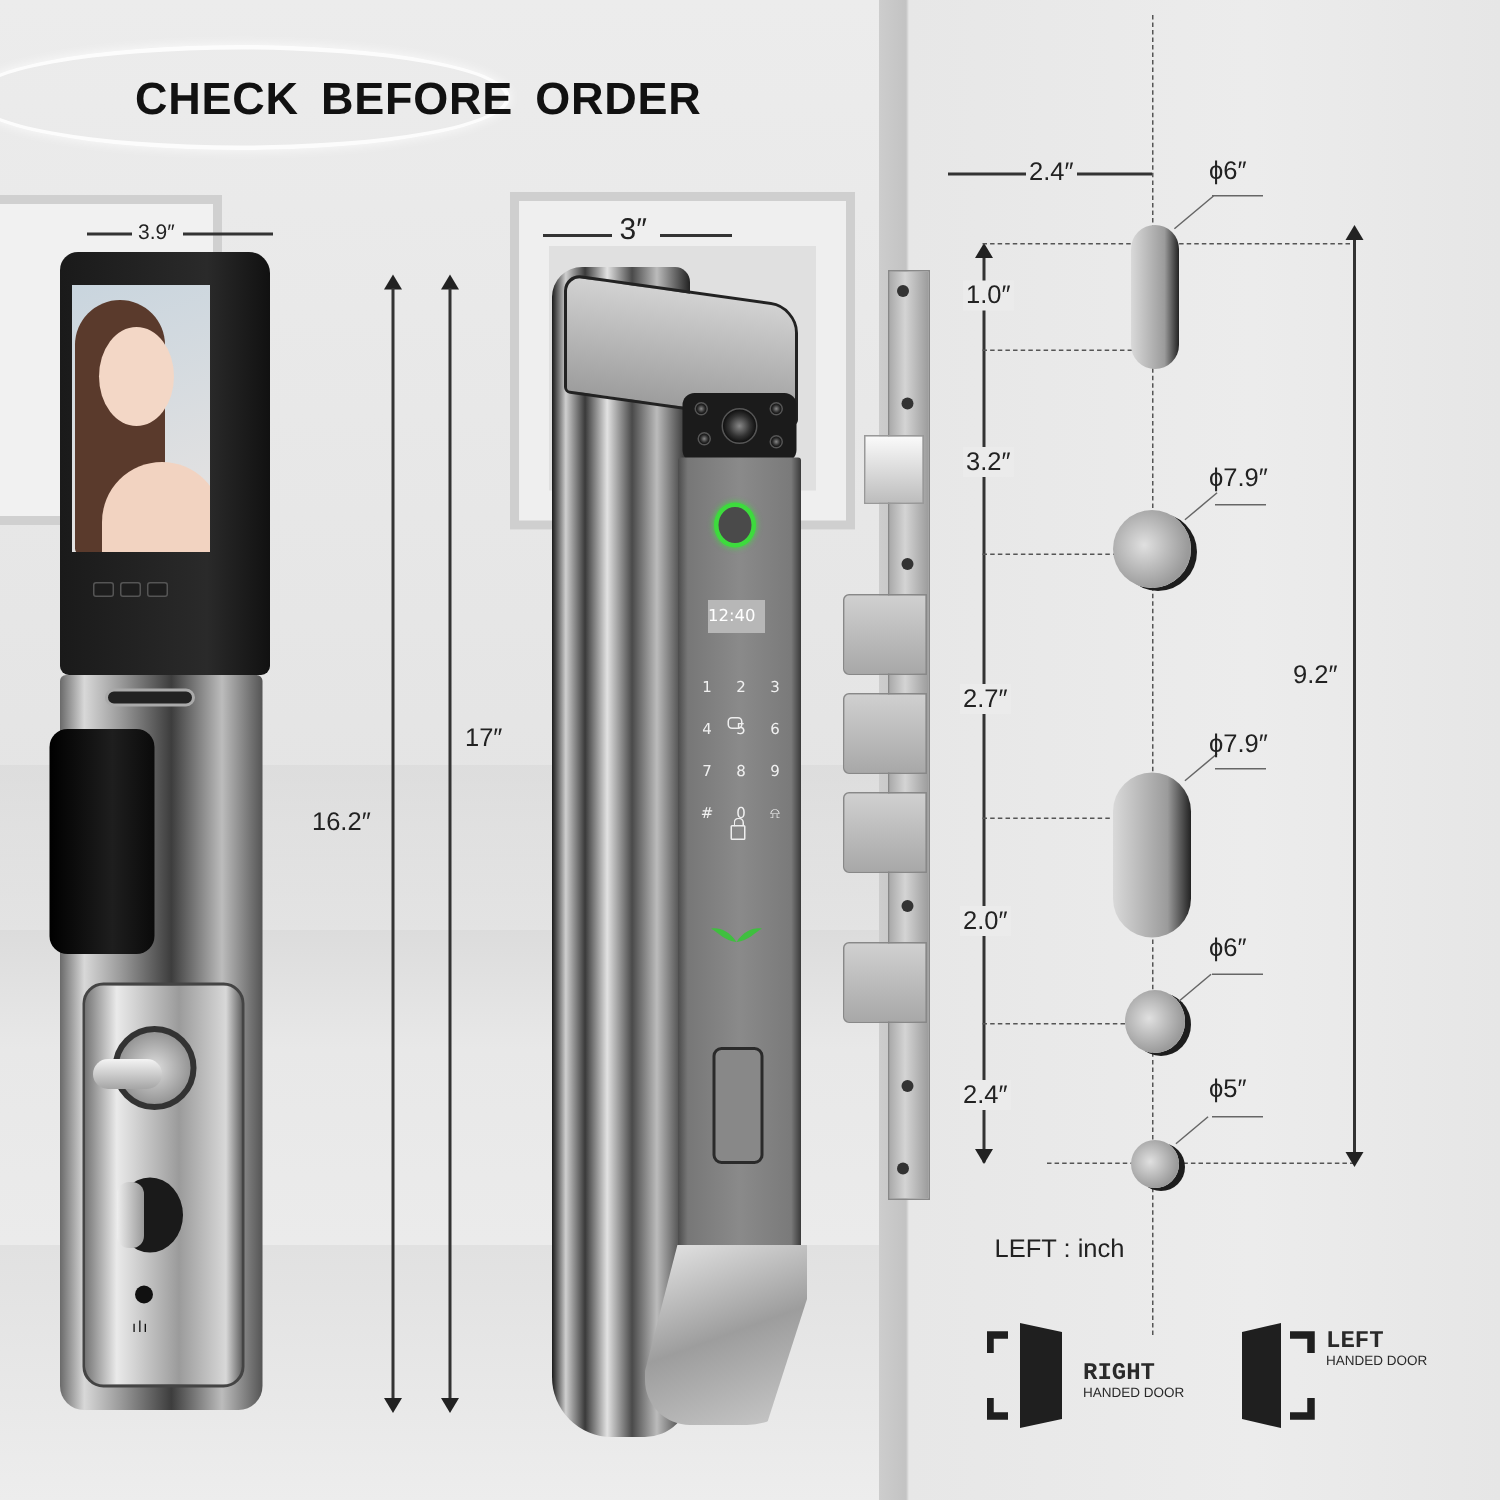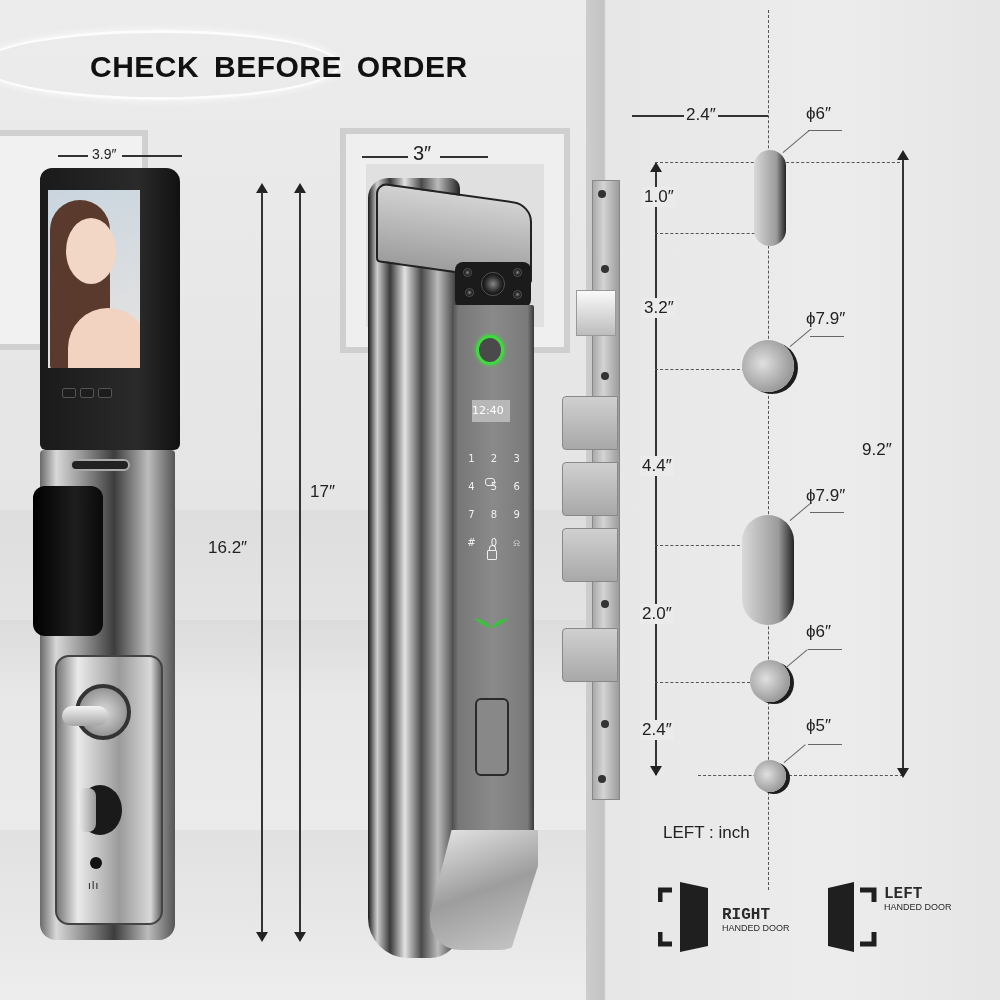--- a/index.html
+++ b/index.html
@@ -199,21 +199,21 @@
 
     <div class="dash-h" style="left:655px;top:162px;width:245px"></div>
     <div class="dash-h" style="left:655px;top:233px;width:115px"></div>
     <div class="dash-h" style="left:655px;top:369px;width:90px"></div>
     <div class="dash-h" style="left:655px;top:545px;width:90px"></div>
     <div class="dash-h" style="left:655px;top:682px;width:95px"></div>
     <div class="dash-h" style="left:698px;top:775px;width:205px"></div>
 
     <div class="abs dim-text" style="left:642px;top:187px;background:#ebebeb;padding:0 2px">1.0″</div>
     <div class="abs dim-text" style="left:642px;top:298px;background:#ebebeb;padding:0 2px">3.2″</div>
-    <div class="abs dim-text" style="left:640px;top:456px;background:#ebebeb;padding:0 2px">4.4″</div>
+    <div class="abs dim-text" style="left:640px;top:456px;background:#ebebeb;padding:0 2px">2.7″</div>
     <div class="abs dim-text" style="left:640px;top:604px;background:#ebebeb;padding:0 2px">2.0″</div>
     <div class="abs dim-text" style="left:640px;top:720px;background:#ebebeb;padding:0 2px">2.4″</div>
 
     <div class="dim-line vline" style="left:902px;top:160px;height:612px"></div>
     <div class="arrow-up" style="left:897px;top:150px"></div>
     <div class="arrow-down" style="left:897px;top:768px"></div>
     <div class="abs dim-text" style="left:862px;top:440px">9.2″</div>
 
     <div class="pill" style="left:754px;top:150px;width:32px;height:96px"></div>
     <div class="leader" style="left:783px;top:152px;width:34px;transform:rotate(-40deg)"></div>

